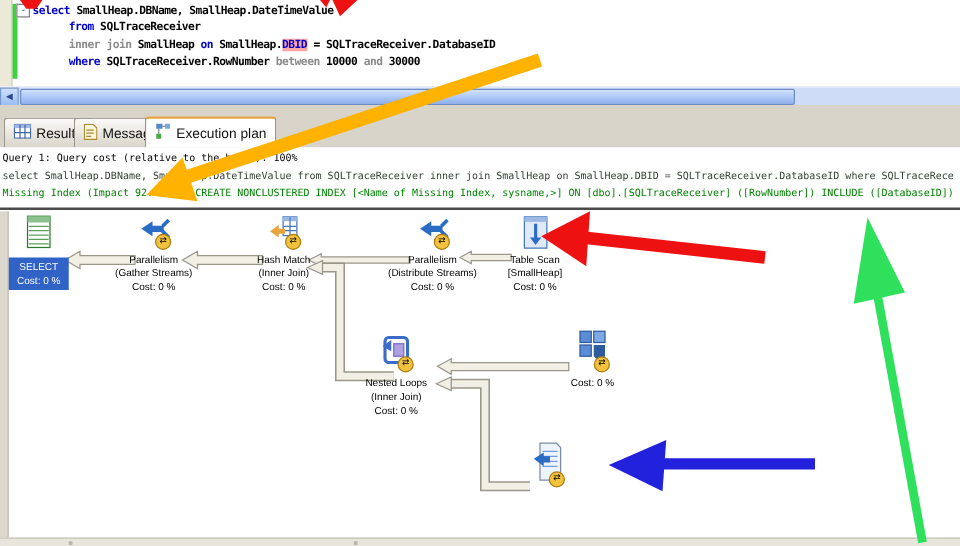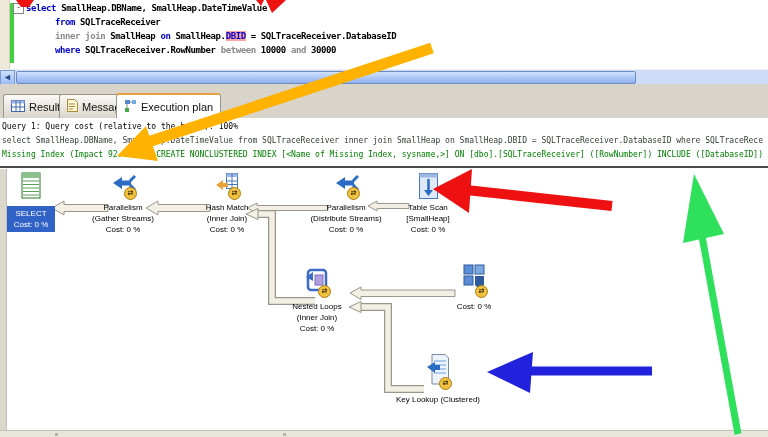--- a/index.html
+++ b/index.html
@@ -286,21 +286,20 @@
             <line x1="8" y1="8" x2="20" y2="8"></line>
             <line x1="8" y1="12" x2="20" y2="12"></line>
             <line x1="8" y1="16" x2="20" y2="16"></line>
             <line x1="8" y1="20" x2="20" y2="20"></line>
           </g>
           <polygon points="1,14 9,9 9,12 14,12 14,17 9,17 9,20" fill="#2b6cc4"></polygon>
         </svg>
       <span class="badge" style="top:24px">⇄</span>
     </span>
     <div class="nlbl">
-      <div>Key Lookup (Clustered)</div>
     </div>
   </div>
 
   <div class="plan-hscroll">
     <div class="notch" style="left:55px"></div>
     <div class="notch" style="left:283px"></div>
   </div>
 
   <svg class="layer" width="768" height="437" style="z-index:50">
 

